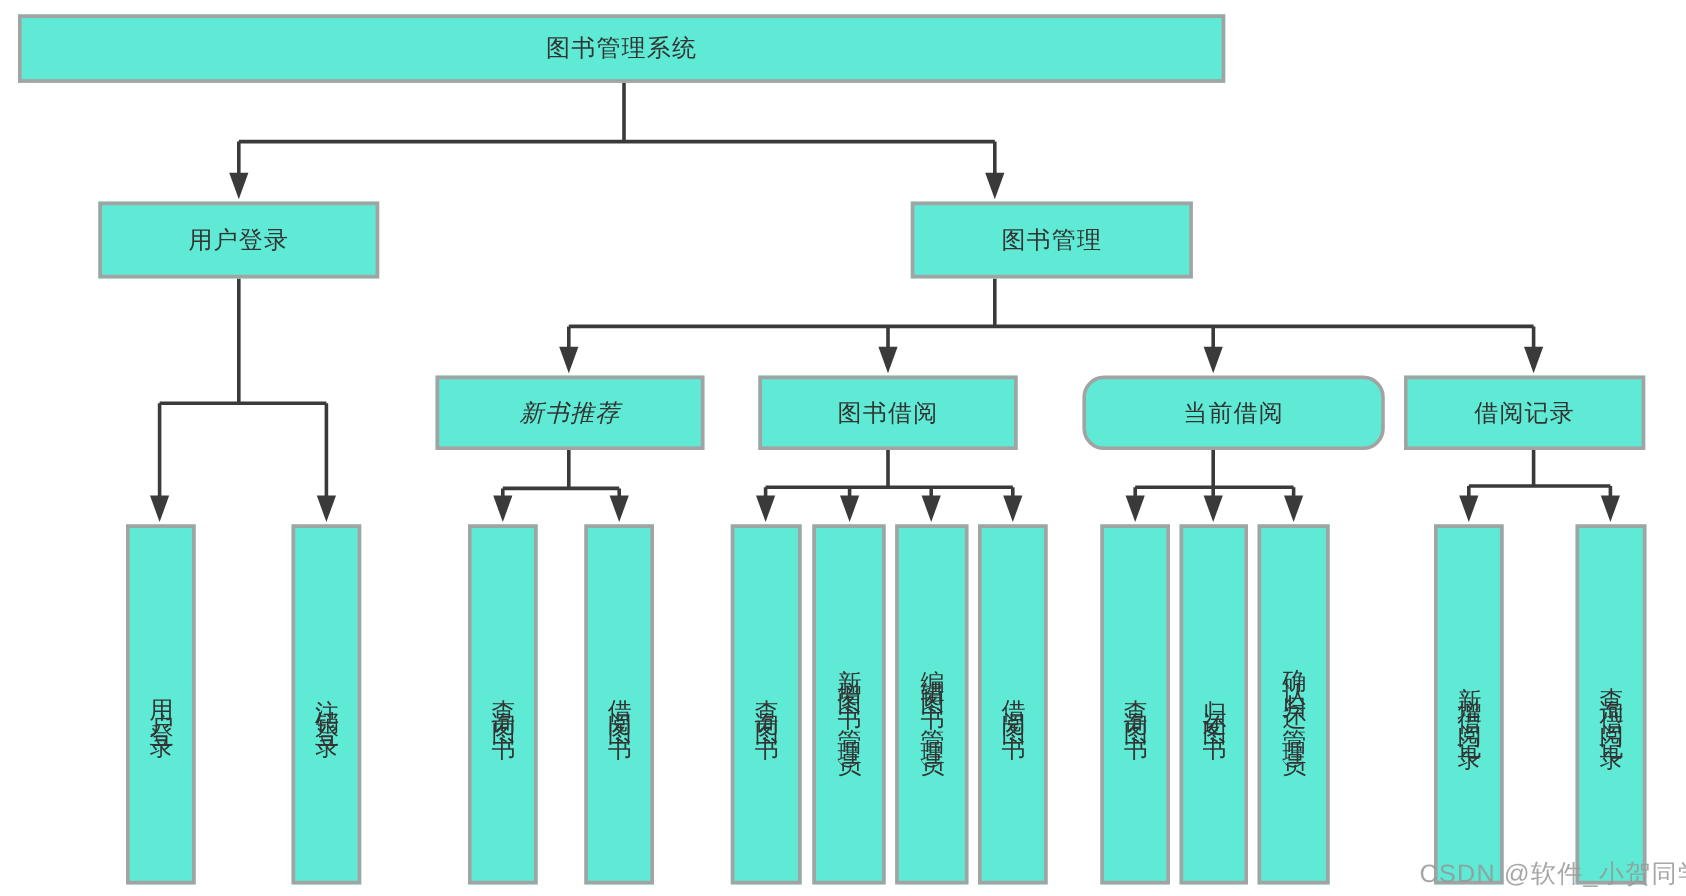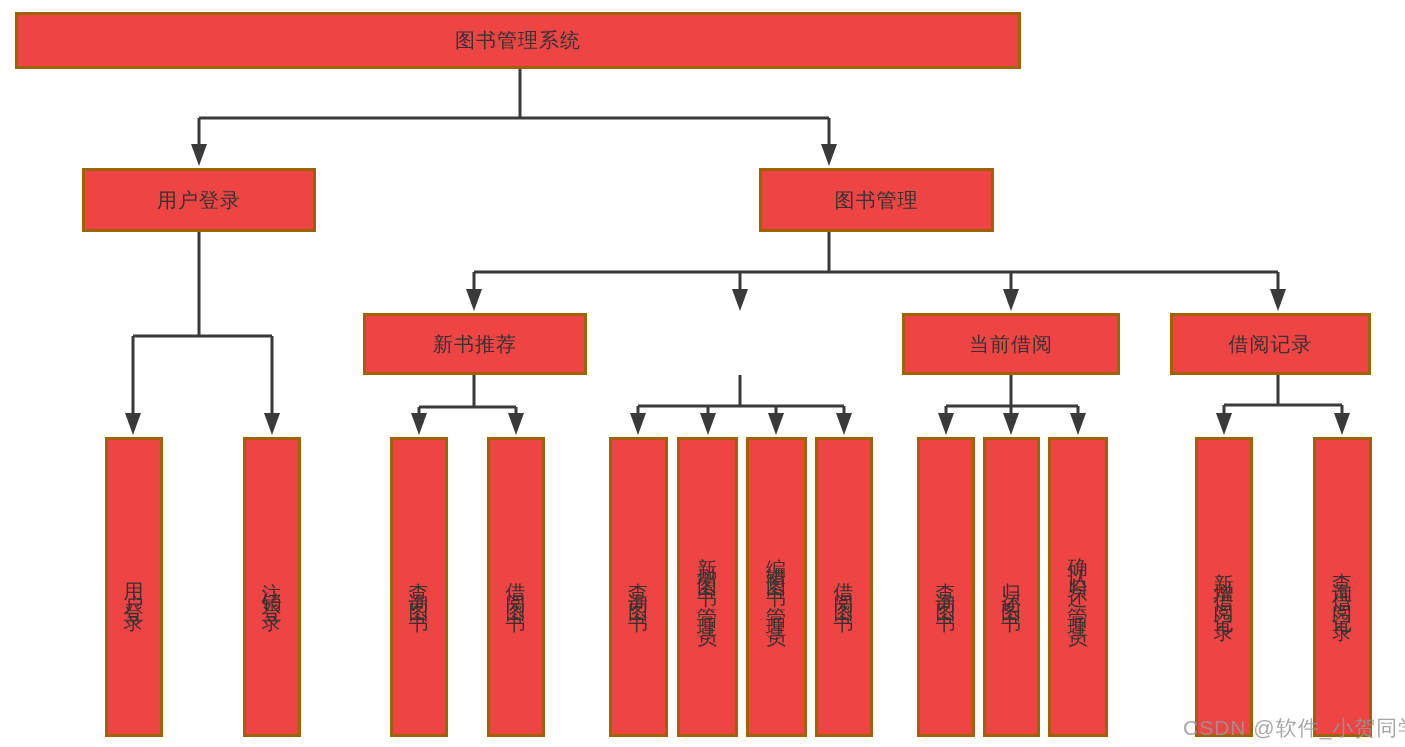--- a/index.html
+++ b/index.html
@@ -17,22 +17,22 @@
   }
   #connectors {
     position: absolute;
     left: 0;
     top: 0;
     z-index: 1;
   }
   .node {
     position: absolute;
     box-sizing: border-box;
-    border: 3px solid #a16207;
-    background: #ef4444;
+    border: 3px solid #a3a3a3;
+    background: #5eead4;
     color: #333333;
     display: flex;
     align-items: center;
     justify-content: center;
     z-index: 2;
   }
   .hbox {
     font-size: 20px;
     letter-spacing: 1px;
   }
@@ -41,23 +41,23 @@
     text-orientation: mixed;
     font-size: 20px;
     letter-spacing: 10px;
     line-height: 1;
     white-space: nowrap;
   }
   
   .n-root           { left: 15px;   top: 12px;  width: 1006px; height: 57px; }
   .n-user-login     { left: 82px;   top: 168px; width: 234px;  height: 64px; }
   .n-book-mgmt      { left: 712px;  top: 168px; width: 235px;  height: 64px; margin-left: 47px; }
-  .n-new-book       { left: 363px;  top: 313px; width: 224px;  height: 62px; }
+  .n-new-book       { left: 363px;  top: 313px; width: 224px;  height: 62px; font-style: italic; }
   .n-book-borrow    { left: 632px;  top: 313px; width: 216px;  height: 62px; }
-  .n-current-borrow { left: 902px;  top: 313px; width: 218px;  height: 62px; }
+  .n-current-borrow { left: 902px;  top: 313px; width: 252px;  height: 62px; border-radius: 18px; }
   .n-borrow-records { left: 1170px; top: 313px; width: 201px;  height: 62px; }
   
   .vbox { top: 437px; height: 300px; }
   .l-u1 { left: 105px;  width: 58px; }
   .l-u2 { left: 243px;  width: 58px; }
   .l-n1 { left: 390px;  width: 58px; }
   .l-n2 { left: 487px;  width: 58px; }
   .l-b1 { left: 609px;  width: 59px; }
   .l-b2 { left: 677px;  width: 61px; }
   .l-b3 { left: 746px;  width: 61px; }
@@ -130,20 +130,23 @@
   <div class="node hbox n-user-login">
     <span>用户登录</span>
   </div>
   <div class="node hbox n-book-mgmt">
     <span>图书管理</span>
   </div>
 
   <div class="node hbox n-new-book">
     <span>新书推荐</span>
   </div>
+  <div class="node hbox n-book-borrow">
+    <span>图书借阅</span>
+  </div>
   <div class="node hbox n-current-borrow">
     <span>当前借阅</span>
   </div>
   <div class="node hbox n-borrow-records">
     <span>借阅记录</span>
   </div>
 
   <div class="node vbox l-u1">
     <span class="vtext">用户登录</span>
   </div>

